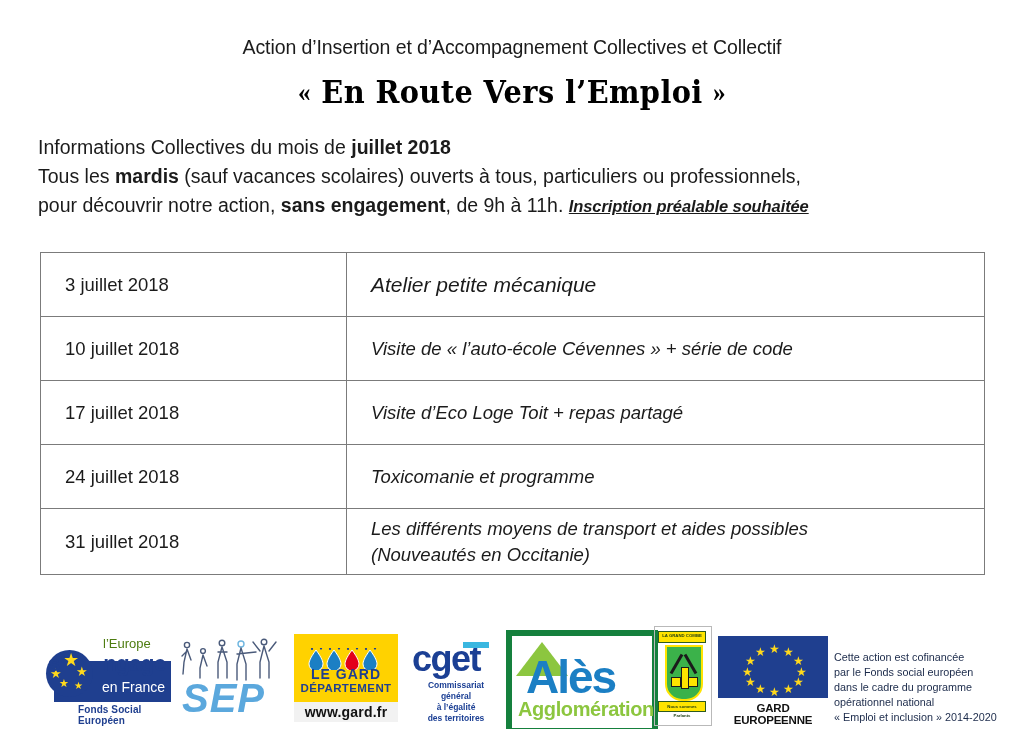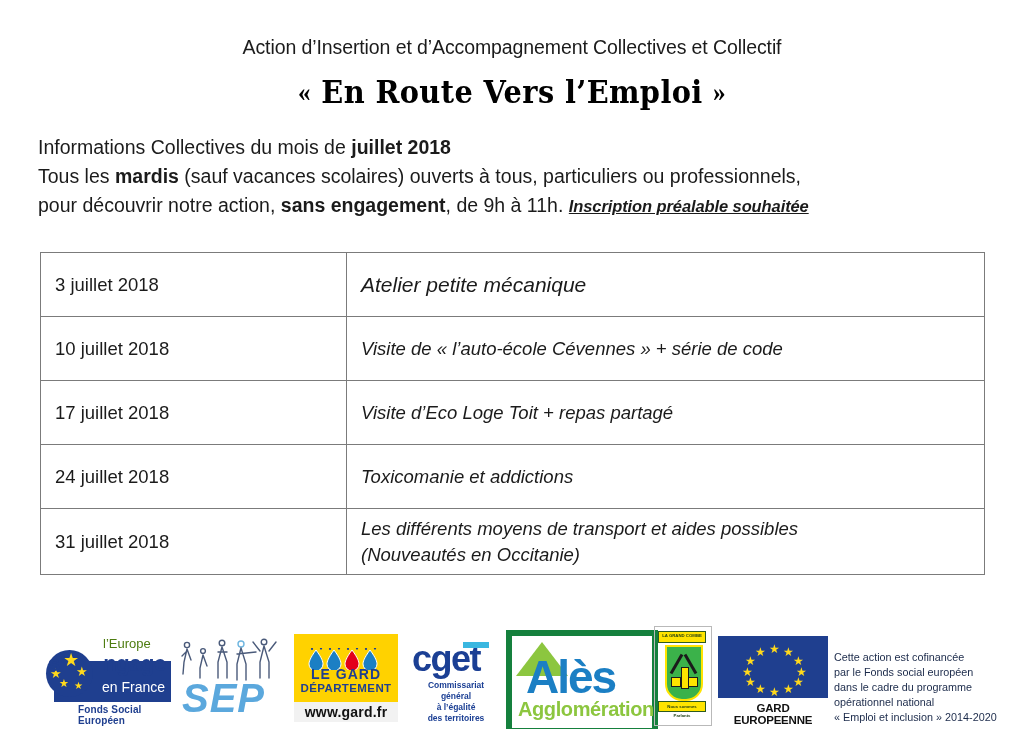--- a/index.html
+++ b/index.html
@@ -70,21 +70,21 @@
   .schedule {
     position: absolute;
     left: 40px;
     top: 252px;
     width: 945px;
     border-collapse: collapse;
     table-layout: fixed;
   }
   .schedule td {
     border: 1px solid #7b7b7b;
-    padding: 0 14px;
+    padding: 0 24px;
     vertical-align: middle;
     color: #1b1b1b;
   }
   .schedule .col-date { width: 306px; }
   .schedule tr { height: 64px; }
   .schedule .cell-date {
     font-size: 18.5px;
   }
   .schedule .cell-topic {
     font-size: 18.5px;
@@ -314,21 +314,21 @@
     <tr>
       <td class="cell-date">10 juillet 2018</td>
       <td class="cell-topic">Visite de « l’auto-école Cévennes » + série de code</td>
     </tr>
     <tr>
       <td class="cell-date">17 juillet 2018</td>
       <td class="cell-topic">Visite d’Eco Loge Toit + repas partagé</td>
     </tr>
     <tr>
       <td class="cell-date">24 juillet 2018</td>
-      <td class="cell-topic">Toxicomanie et addictions</td>
+      <td class="cell-topic">Toxicomanie et programme</td>
     </tr>
     <tr class="tall">
       <td class="cell-date">31 juillet 2018</td>
       <td class="cell-topic">
         <div>Les différents moyens de transport et aides possibles</div>
         <div>(Nouveautés en Occitanie)</div>
       </td>
     </tr>
   </tbody>
 </table>

